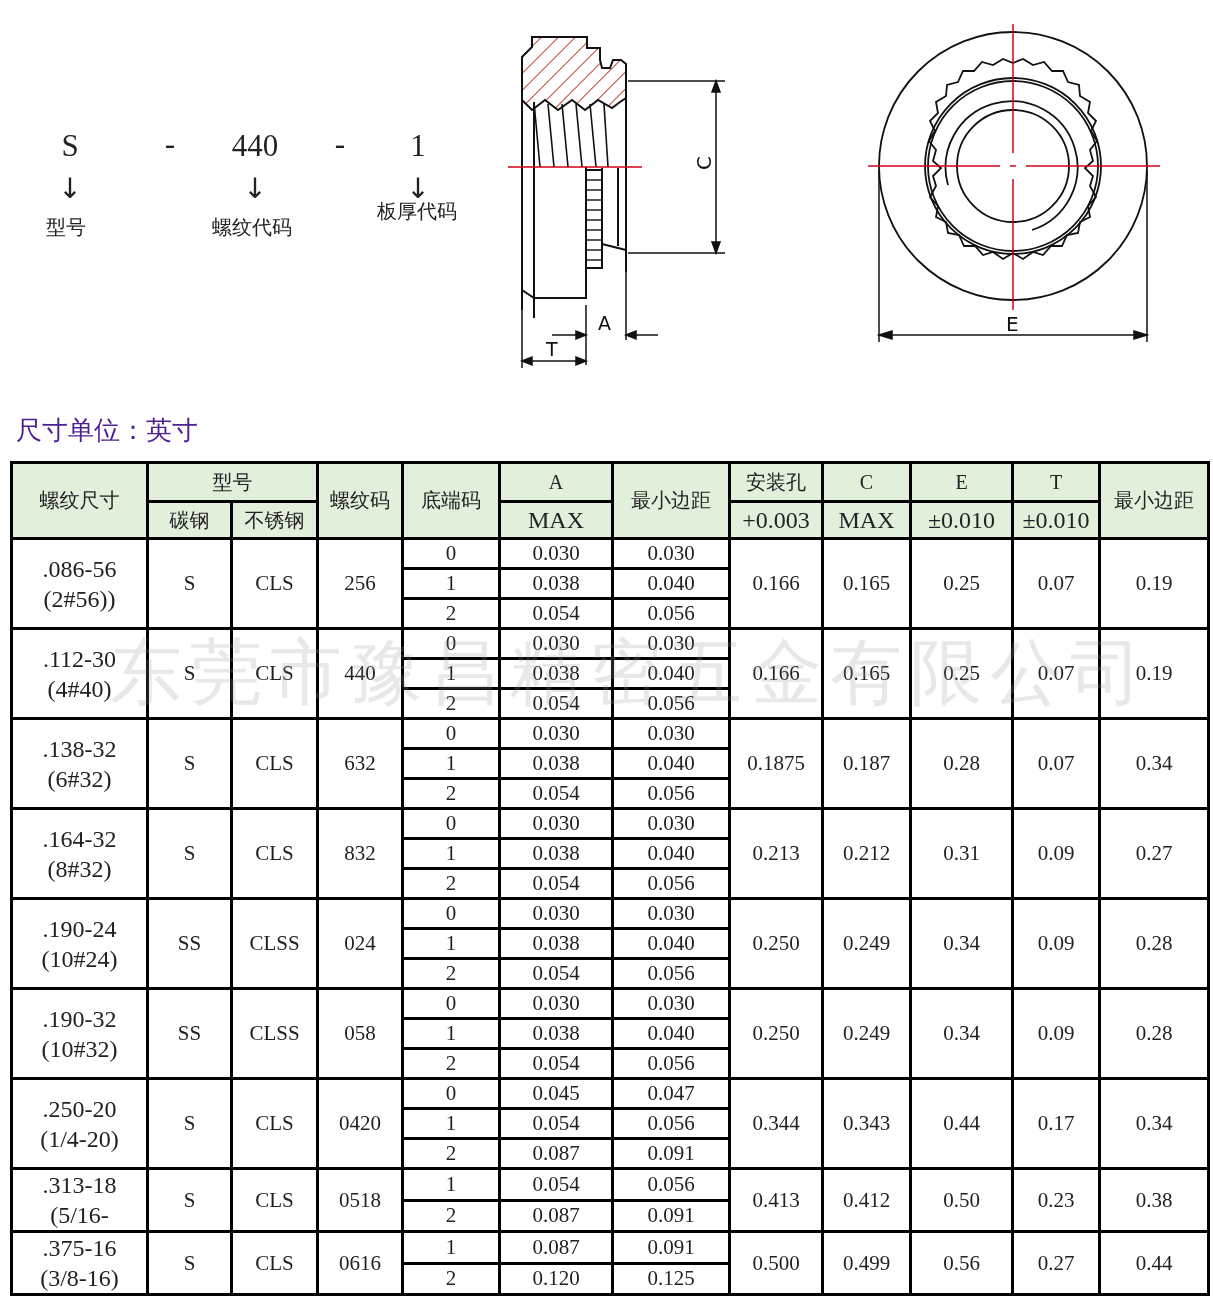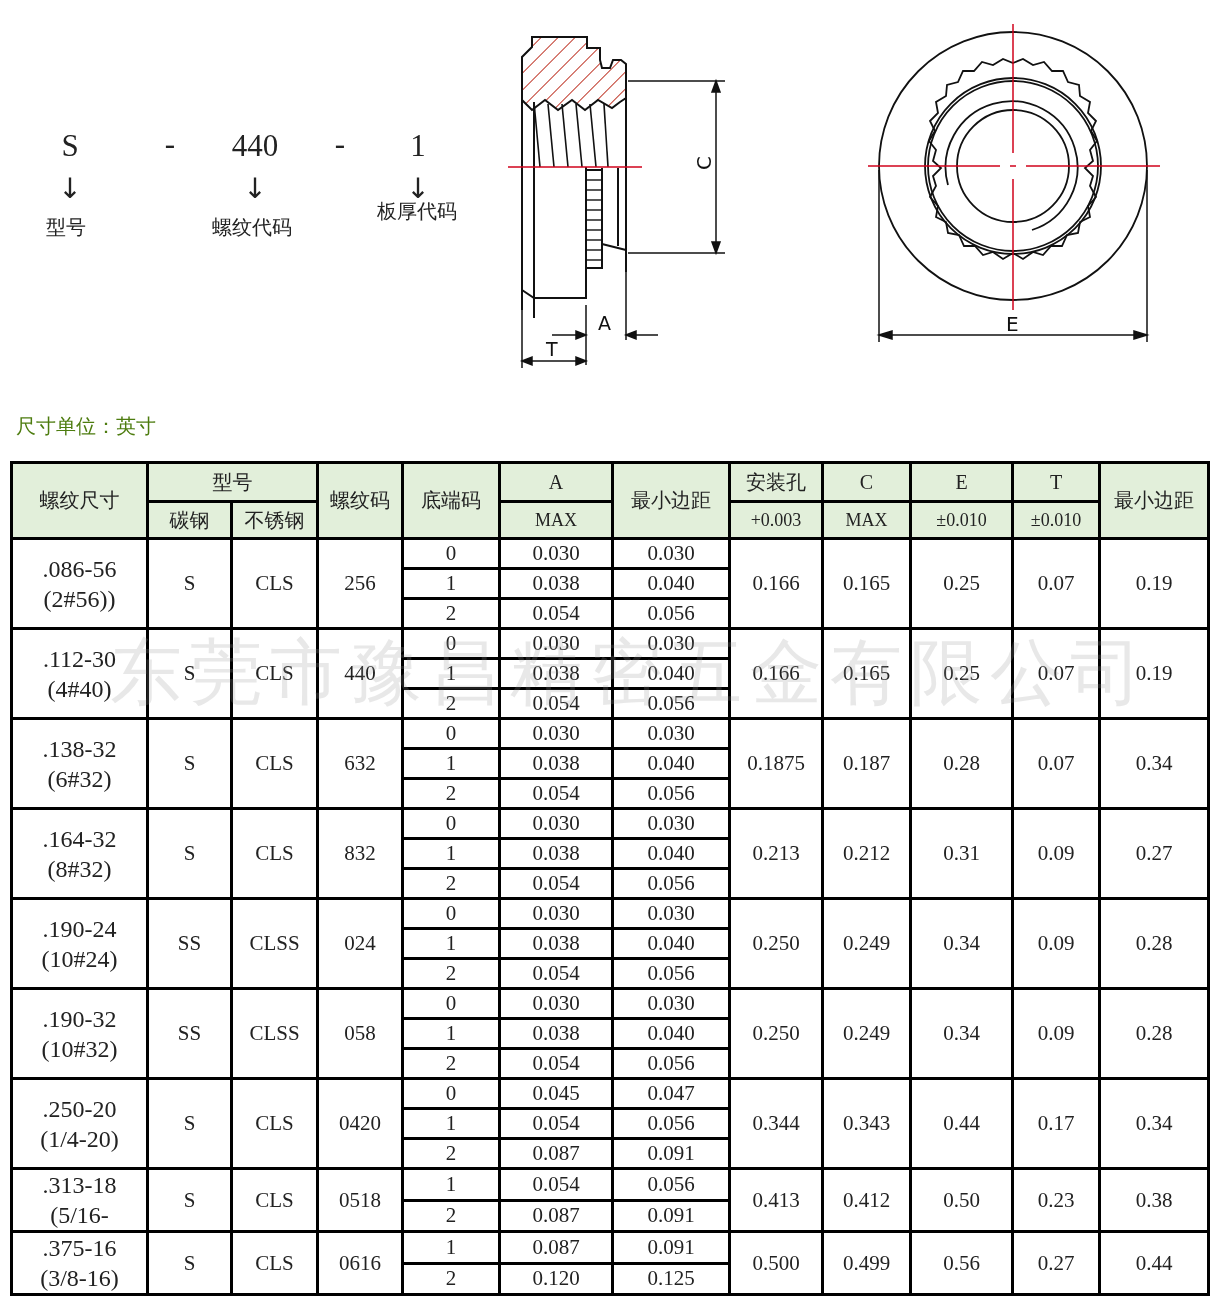--- a/index.html
+++ b/index.html
@@ -7,28 +7,28 @@
          font-family: "DejaVu Serif", "Liberation Serif", serif; color: #111; }
 
   .code-row { position: absolute; top: 128px; left: 0; width: 480px; height: 120px; }
   .code-part { position: absolute; font-size: 31px; font-family: "Liberation Serif", serif; color: #222; text-align: center; }
   .code-arrow { position: absolute; font-size: 28px; font-family: "DejaVu Sans", sans-serif; color: #222; text-align: center; width: 40px; }
   .code-label { position: absolute; font-size: 20px; font-family: "DejaVu Sans", sans-serif; color: #222; }
 
   .drawing-side { position: absolute; left: 490px; top: 20px; width: 250px; height: 360px; }
   .drawing-top { position: absolute; left: 860px; top: 20px; width: 300px; height: 330px; }
 
-  .unit-label { position: absolute; left: 16px; top: 413px; font-size: 20px; font-family: "DejaVu Sans", sans-serif; color: #4d7c0f; }
+  .unit-label { position: absolute; left: 16px; top: 413px; font-size: 26px; font-family: "DejaVu Sans", sans-serif; color: #4c1d95; }
 
   table.spec { position: absolute; left: 10px; top: 461px; border-collapse: collapse; table-layout: fixed; border-radius: 20px; }
   table.spec td, table.spec th { border: 3px solid #000; padding: 0; text-align: center; vertical-align: middle;
          font-family: "Liberation Serif", "DejaVu Serif", serif; font-weight: normal; font-size: 21px; color: #222; overflow: hidden; white-space: nowrap; }
   table.spec th { background: #e2efda; font-family: "DejaVu Sans", sans-serif; font-size: 20px; }
   table.spec th.latin { font-family: "Liberation Serif", serif; font-size: 20px; }
-  table.spec th.h-sub { font-size: 18px; }
+  table.spec th.h-sub { font-size: 24px; }
   table.spec td.size { white-space: normal; line-height: 30px; font-size: 24px; text-align: center; }
 
   .watermark { position: absolute; left: 110px; top: 625px; width: 1010px; font-family: "DejaVu Sans", sans-serif;
          font-size: 72px; letter-spacing: 8px; color: rgba(150,150,150,0.22); pointer-events: none; white-space: nowrap; }
 </style>
 </head>
 <body>
 
 <div class="code-row">
   <span class="code-part" style="left:55px;top:0;width:30px;">S</span>

